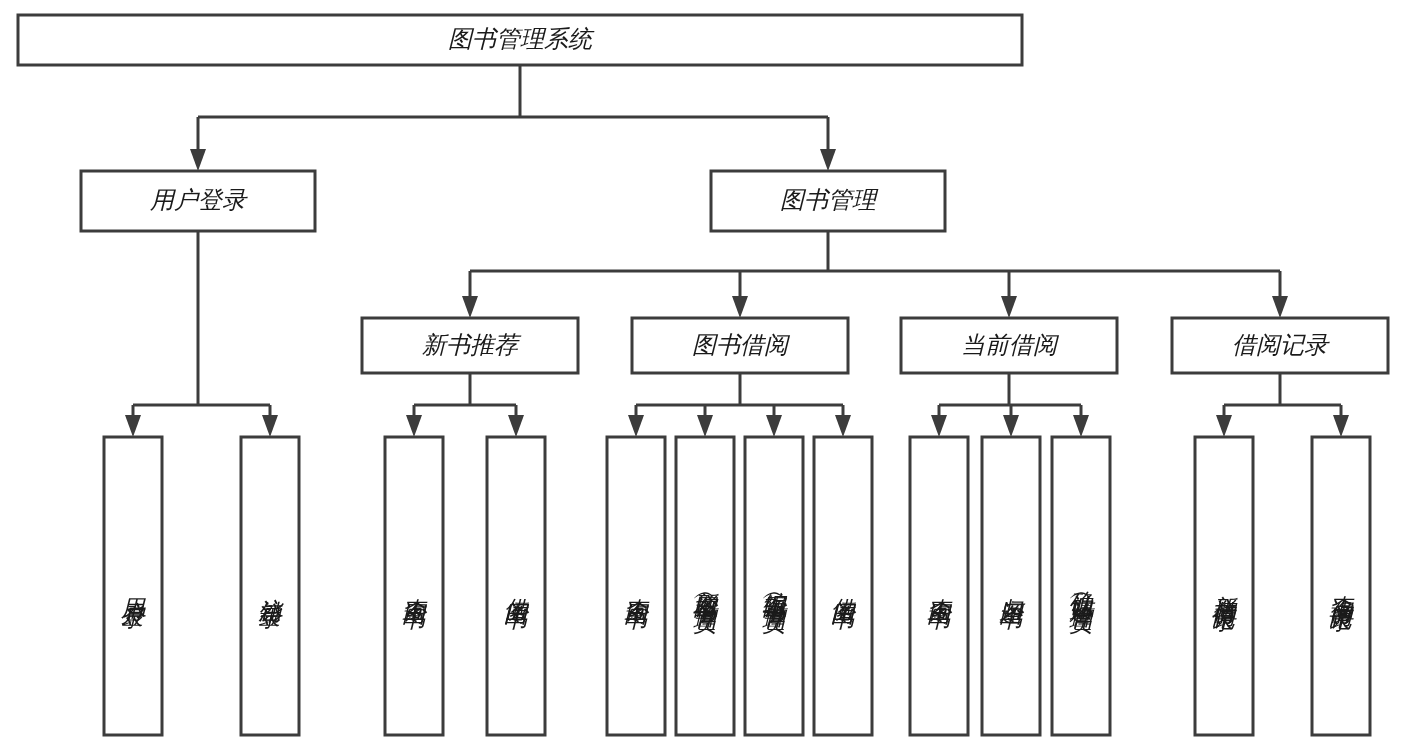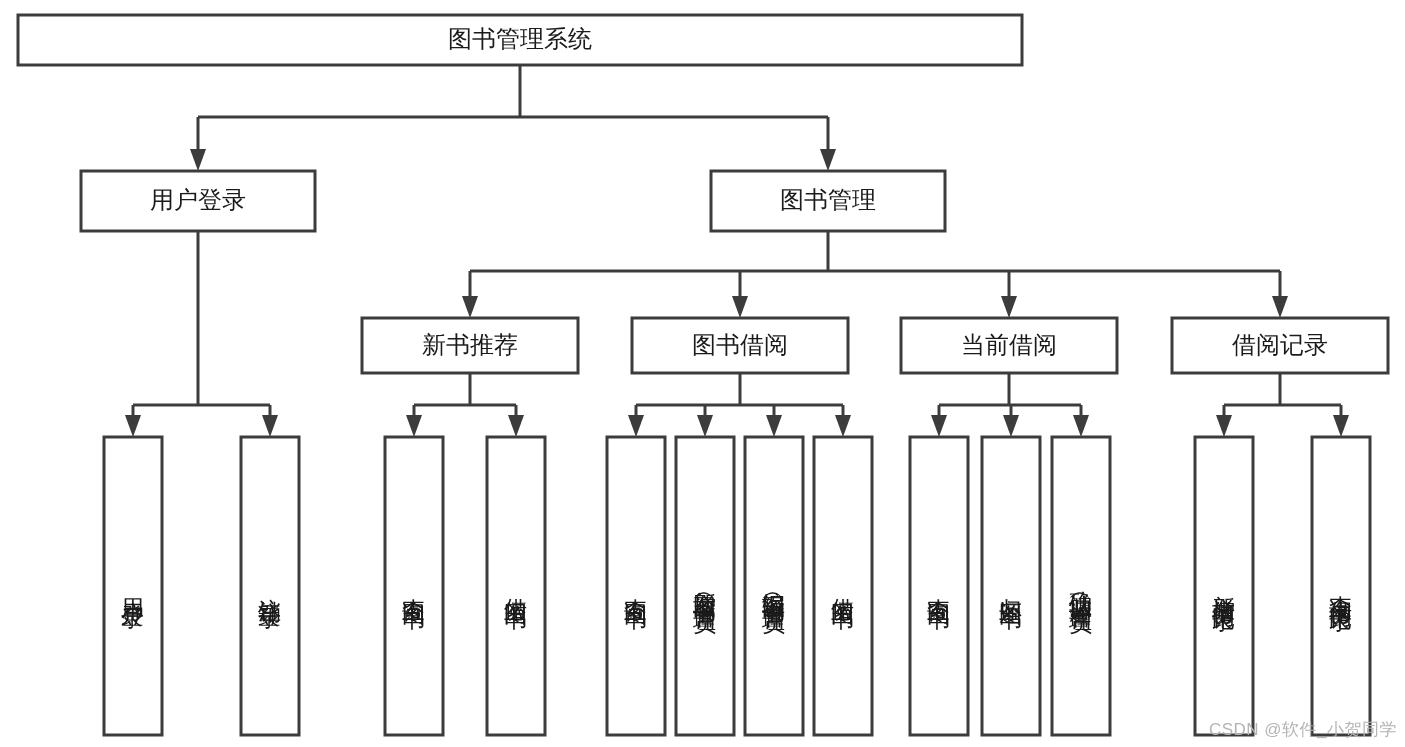--- a/index.html
+++ b/index.html
@@ -12,20 +12,21 @@
     width: 1405px;
     height: 747px;
     font-family: "Liberation Sans", "DejaVu Sans", sans-serif;
     overflow: hidden;
     position: relative;
   }
   #diagram-root {
     position: relative;
     width: 1405px;
     height: 747px;
+    font-style: italic;
   }
   svg.diagram-canvas {
     position: absolute;
     left: 0;
     top: 0;
     width: 1405px;
     height: 747px;
     display: block;
   }
   .node-box {
@@ -187,14 +188,13 @@
       <div class="node-label-v" style="left: 607px; top: 437px; width: 58px; height: 298px; display: flex; align-items: center; justify-content: center;">查询图书</div>
       <div class="node-label-v" style="left: 676px; top: 437px; width: 58px; height: 298px; display: flex; align-items: center; justify-content: center;">新增图书（管理员）</div>
       <div class="node-label-v" style="left: 745px; top: 437px; width: 58px; height: 298px; display: flex; align-items: center; justify-content: center;">编辑图书（管理员）</div>
       <div class="node-label-v" style="left: 814px; top: 437px; width: 58px; height: 298px; display: flex; align-items: center; justify-content: center;">借阅图书</div>
       <div class="node-label-v" style="left: 910px; top: 437px; width: 58px; height: 298px; display: flex; align-items: center; justify-content: center;">查询图书</div>
       <div class="node-label-v" style="left: 982px; top: 437px; width: 58px; height: 298px; display: flex; align-items: center; justify-content: center;">归还图书</div>
       <div class="node-label-v" style="left: 1052px; top: 437px; width: 58px; height: 298px; display: flex; align-items: center; justify-content: center;">确认归还（管理员）</div>
       <div class="node-label-v" style="left: 1195px; top: 437px; width: 58px; height: 298px; display: flex; align-items: center; justify-content: center;">新增借阅记录</div>
       <div class="node-label-v" style="left: 1312px; top: 437px; width: 58px; height: 298px; display: flex; align-items: center; justify-content: center;">查询借阅记录</div>
     </div>
-  <div class="watermark">CSDN @软件_小贺同学</div>
 </div>
 
 </body></html>

